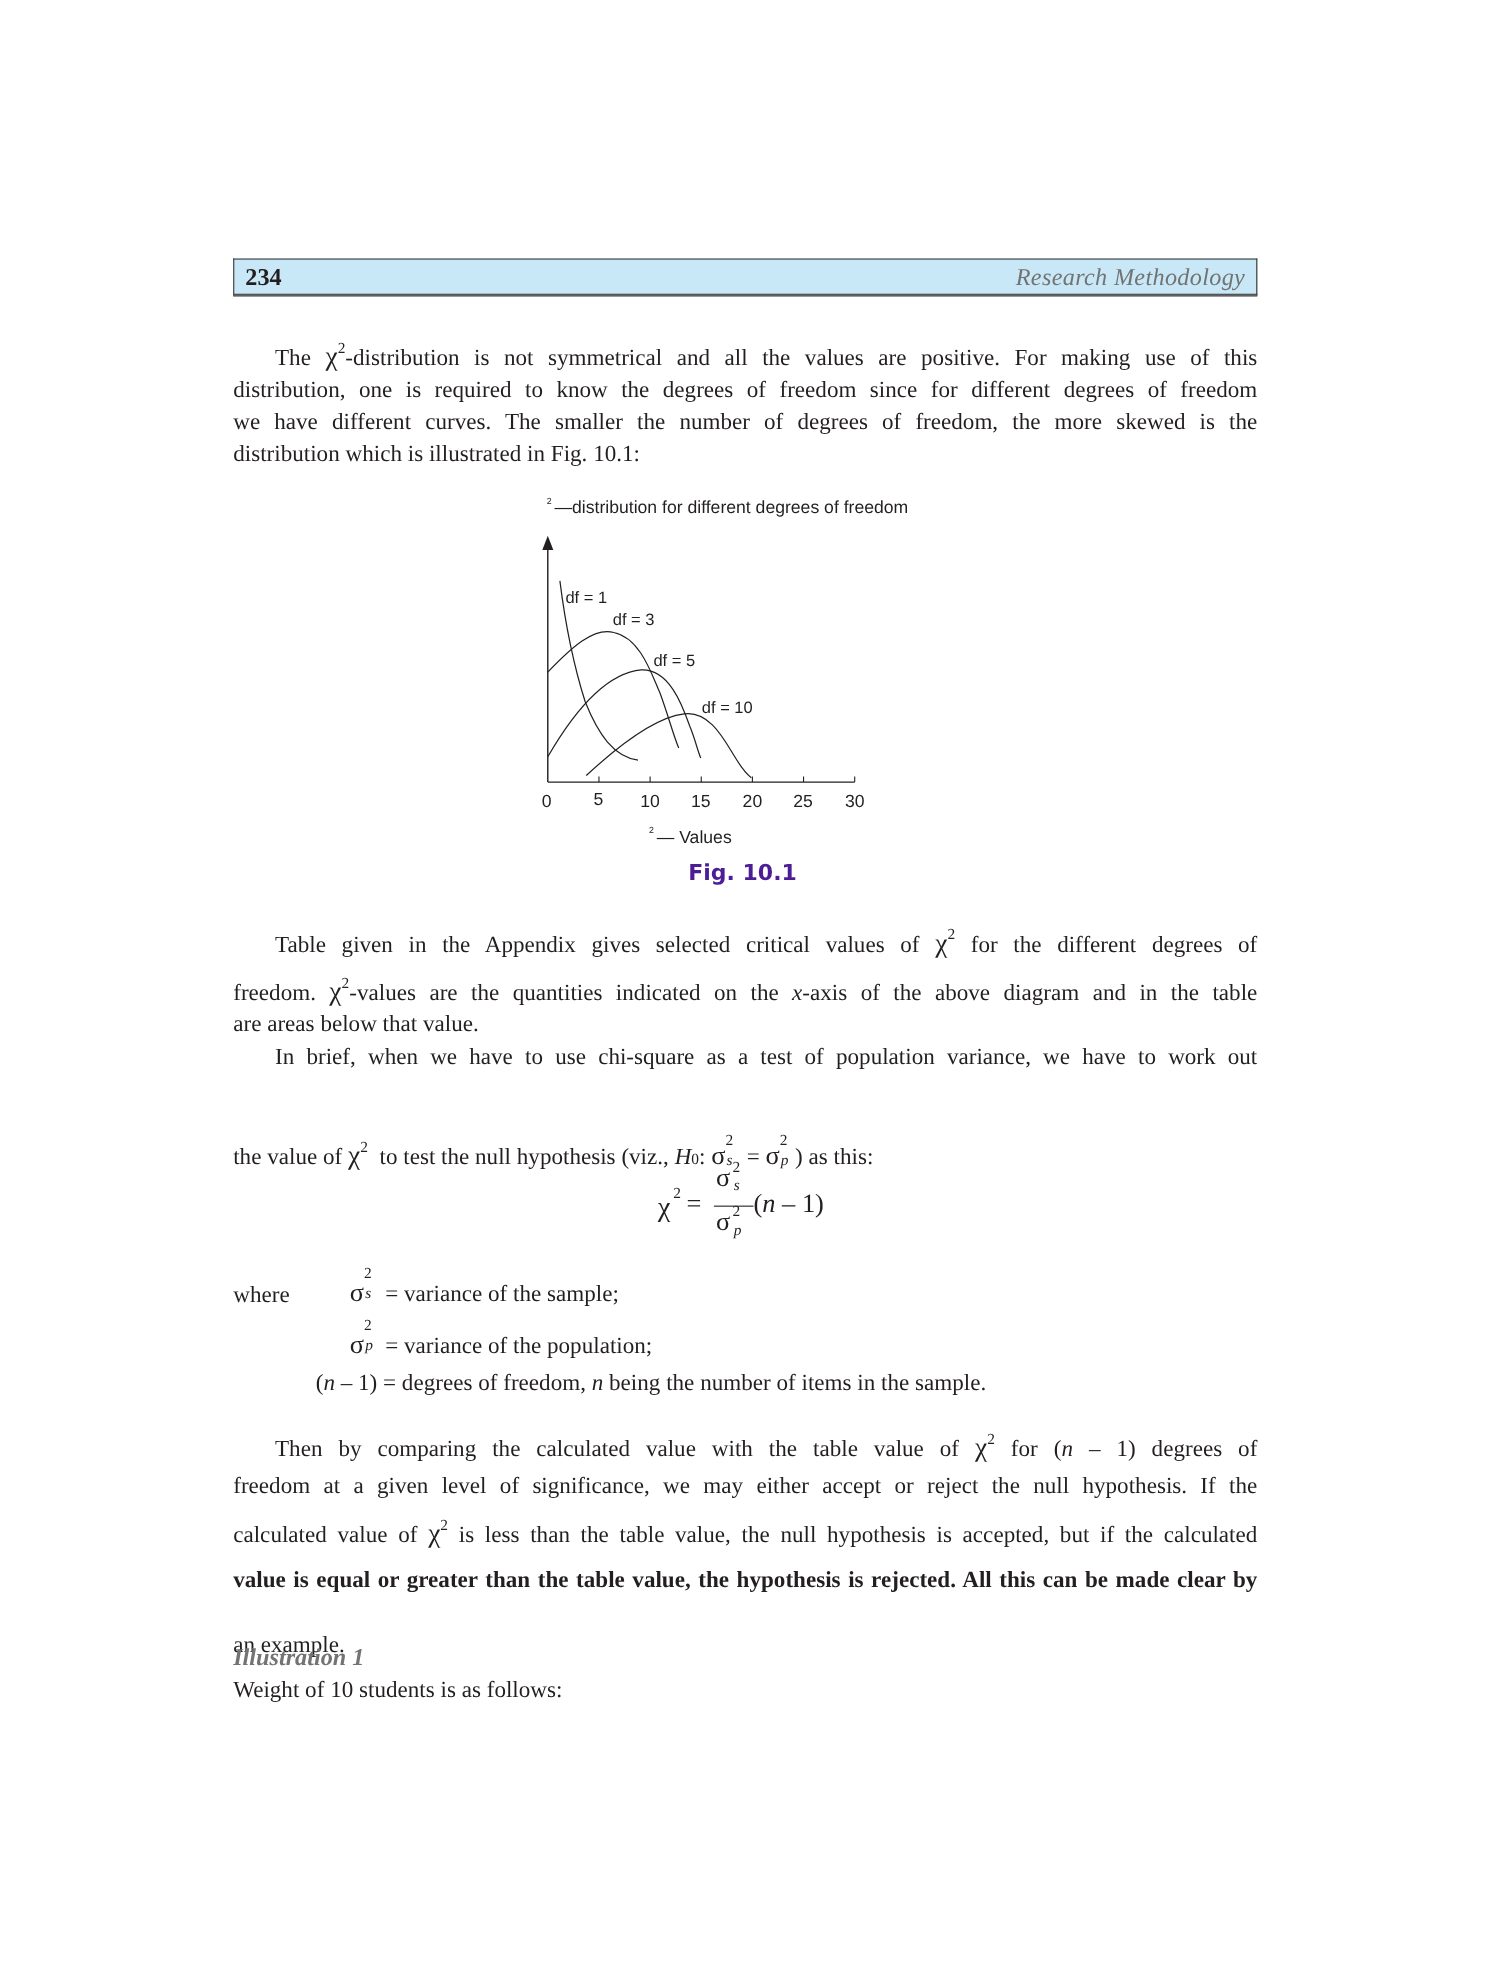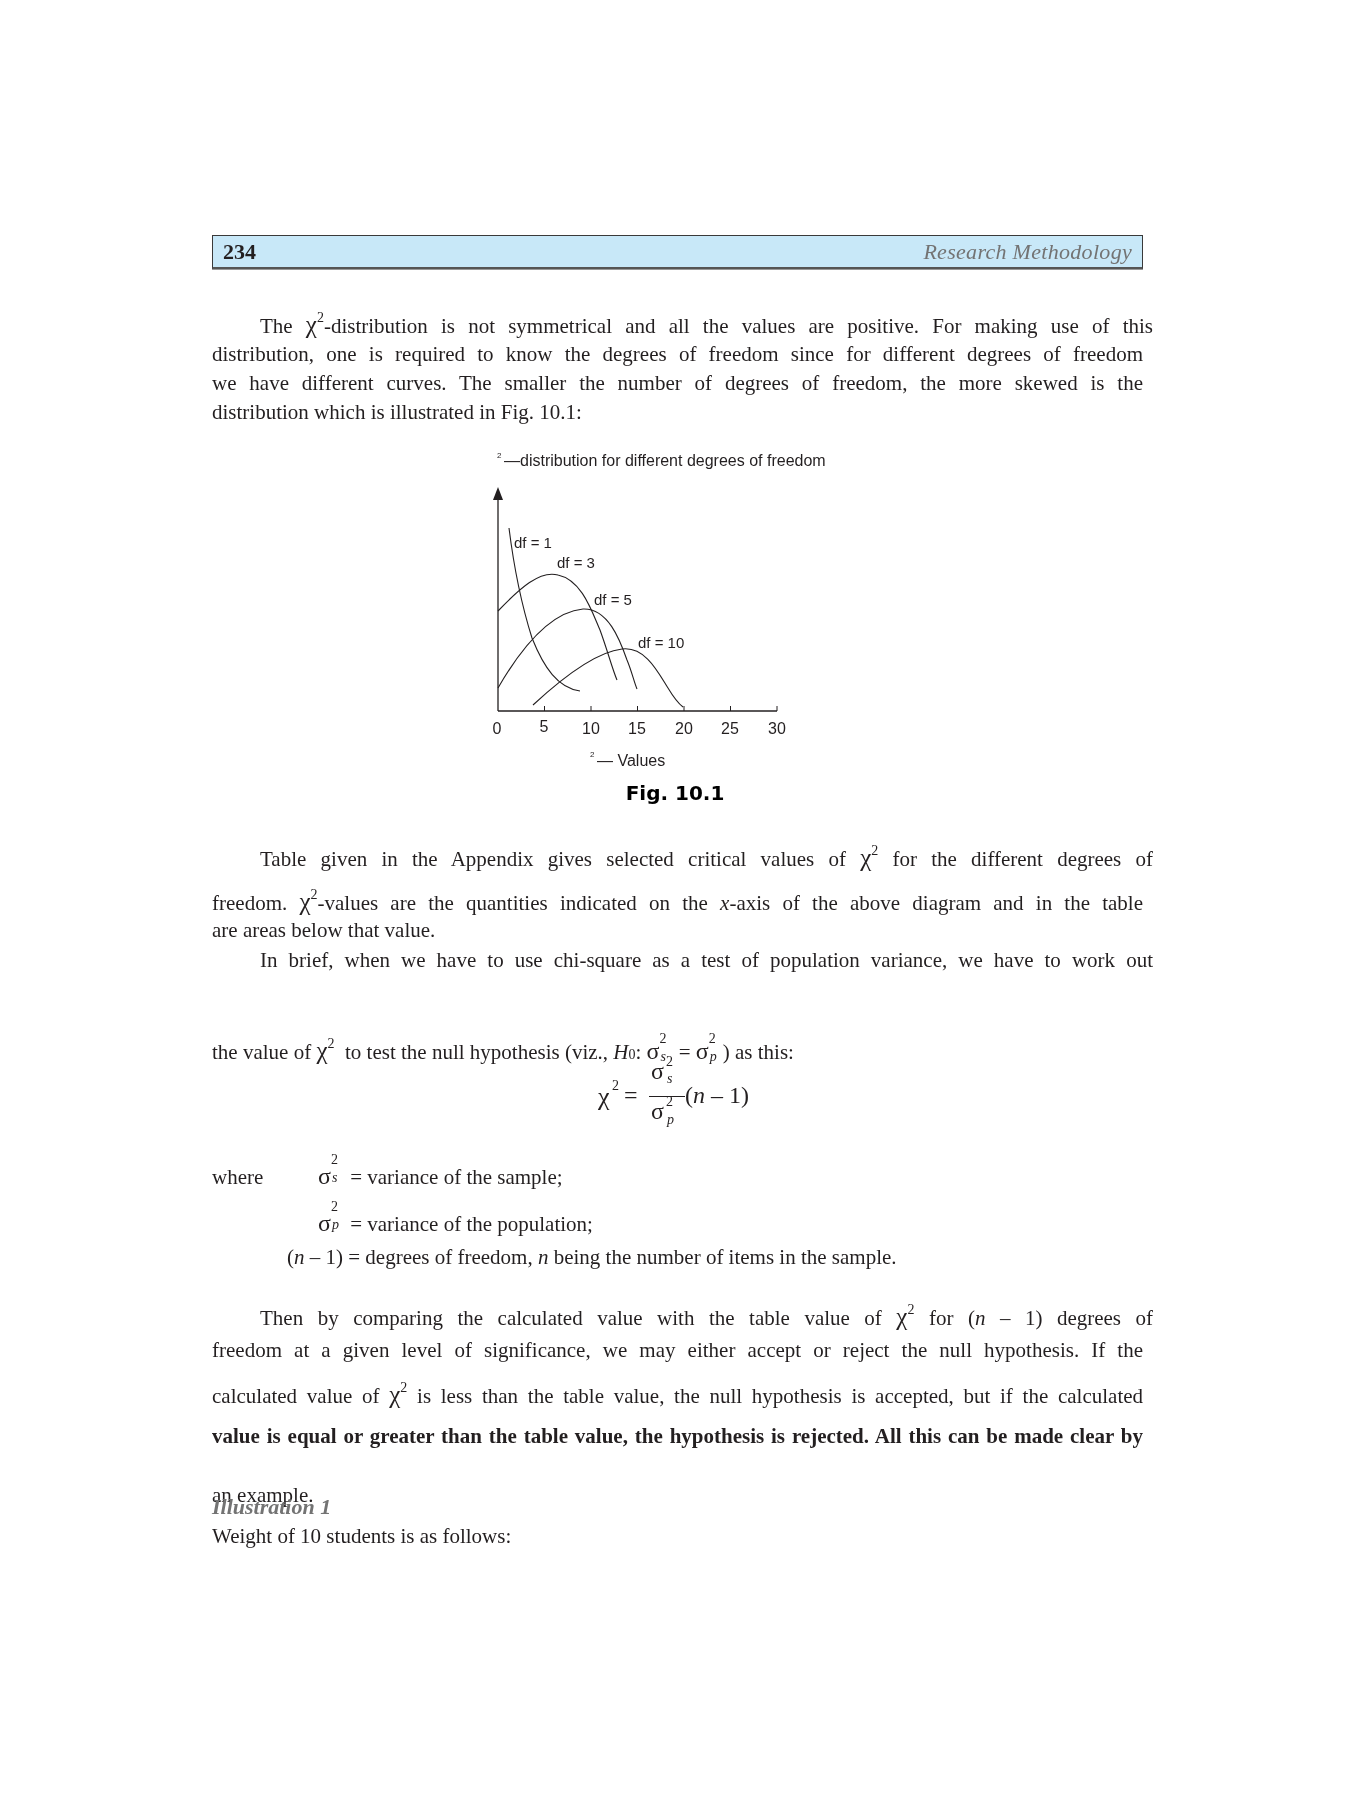--- a/index.html
+++ b/index.html
@@ -5,32 +5,32 @@
   html, body { margin:0; padding:0; background:#ffffff; }
   body { width:1356px; height:1800px; position:relative; overflow:hidden;
          font-family:"Liberation Serif", "DejaVu Serif", serif; color:#231f20; }
   .abs { position:absolute; }
   .header-box { left:212px; top:235px; width:929px; height:31px; background:#c8e8f8;
                 border:1px solid #3a3a3a; border-bottom:2px solid #555; box-shadow:0 1px 0 #999; }
   .page-num { position:absolute; left:10px; top:3px; font-weight:bold; font-size:22px; color:#231f20; }
   .running-head { position:absolute; right:10px; top:3px; font-style:italic; font-size:22px; letter-spacing:0.3px; color:#737373; }
   .line { position:absolute; left:212px; width:931px; font-size:21px; line-height:24px; white-space:nowrap;
           text-align:justify; text-align-last:justify; }
-  .line.indent { left:260px; width:893px; }
+  .line.indent { left:250px; width:893px; }
   .line.noj { text-align:left; text-align-last:left; }
   .chi { font-size:25px; font-style:normal; }
   sup.s2 { font-size:14px; vertical-align:11px; line-height:0; }
   .sig { font-size:24px; }
   .sub { font-size:14px; font-style:italic; }
   .ss { display:inline-block; position:relative; width:14px; height:10px; }
   .ss .up { position:absolute; left:0; top:-22px; font-size:14px; }
   .ss .dn { position:absolute; left:1px; top:-4px; font-size:14px; font-style:italic; }
   i { font-style:italic; }
   .fig-caption { left:620px; top:781px; width:110px; text-align:center; font-family:"DejaVu Sans", sans-serif;
-                 font-weight:bold; font-size:20px; color:#000000; }
+                 font-weight:bold; font-size:20px; color:#4c1d95; }
   .illus-title { left:212px; top:1494px; font-size:22px; font-weight:bold; font-style:italic; color:#737373; }
   svg text { font-family:"Liberation Sans", sans-serif; fill:#231f20; }
   .formula { left:592px; top:1058px; width:170px; height:80px; }
 </style>
 </head>
 <body>
 
 <div class="abs header-box">
   <span class="page-num">234</span>
   <span class="running-head">Research Methodology</span>

